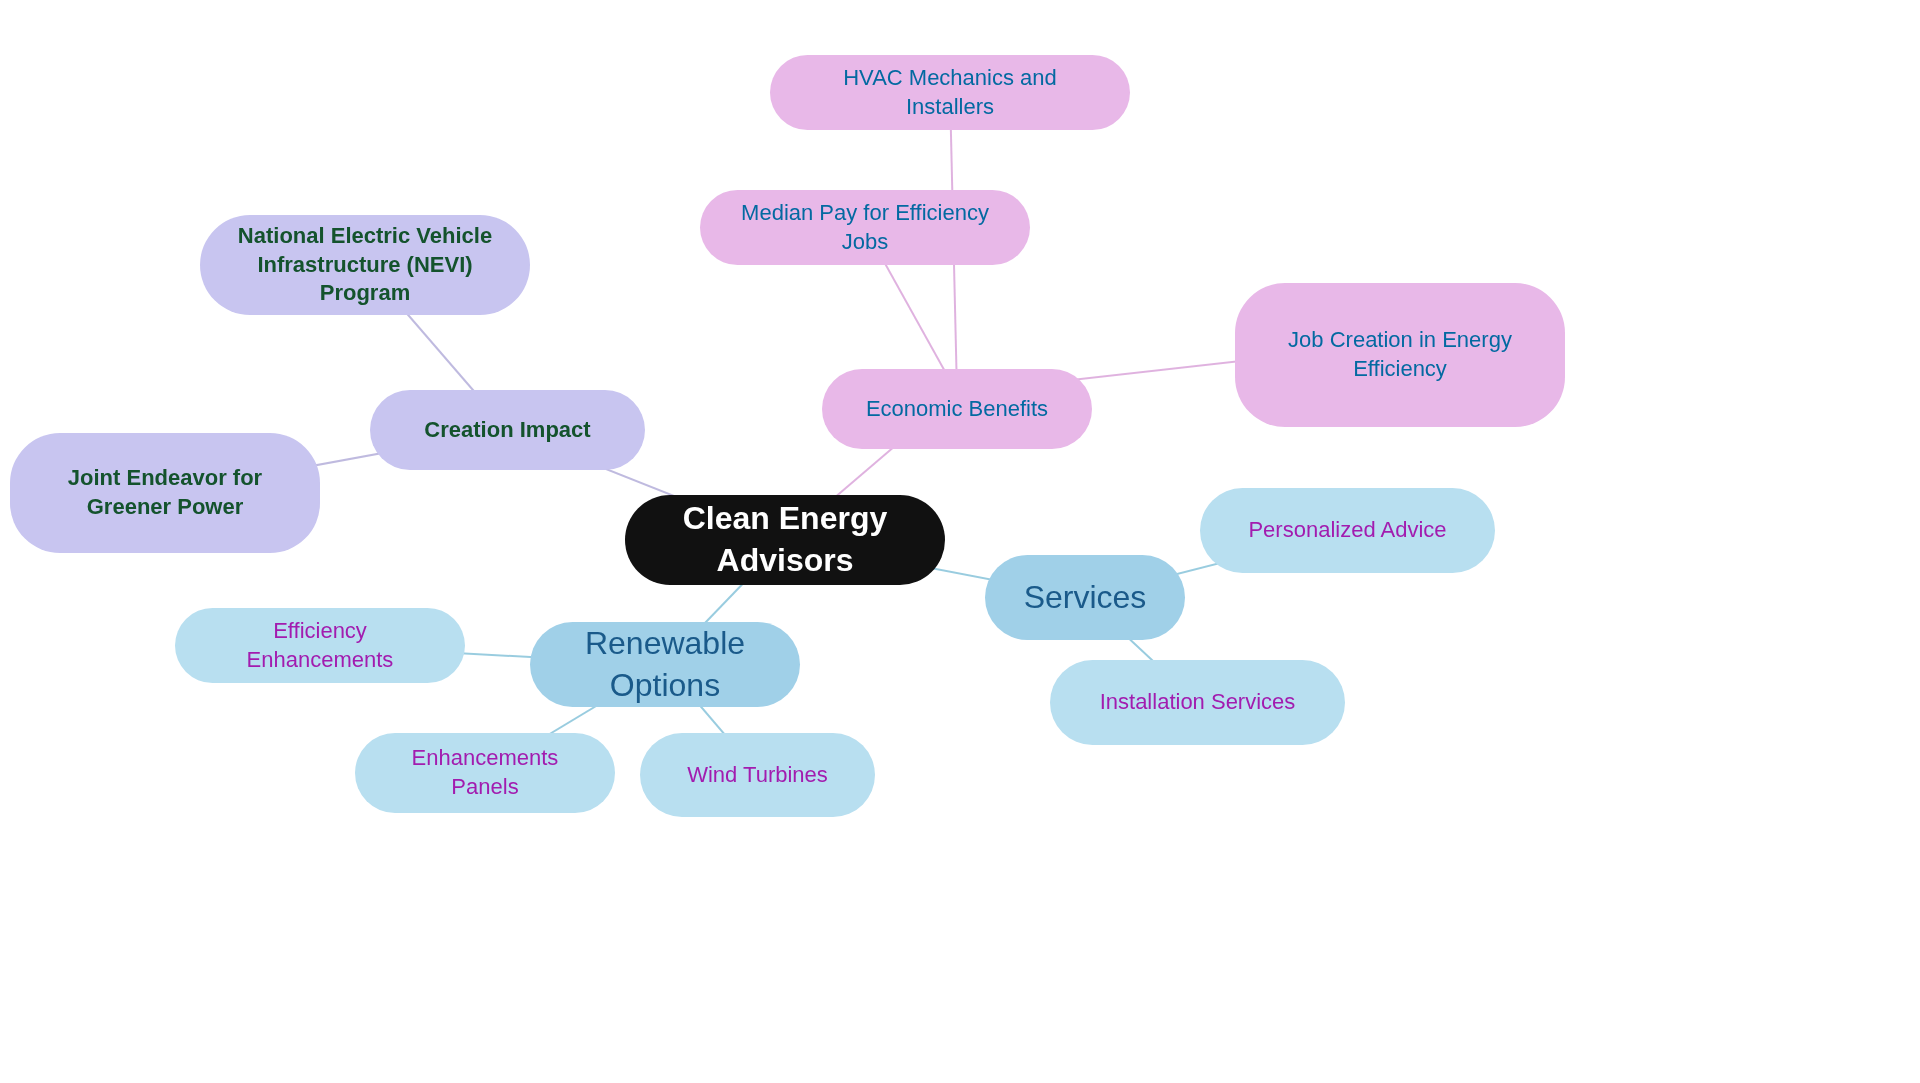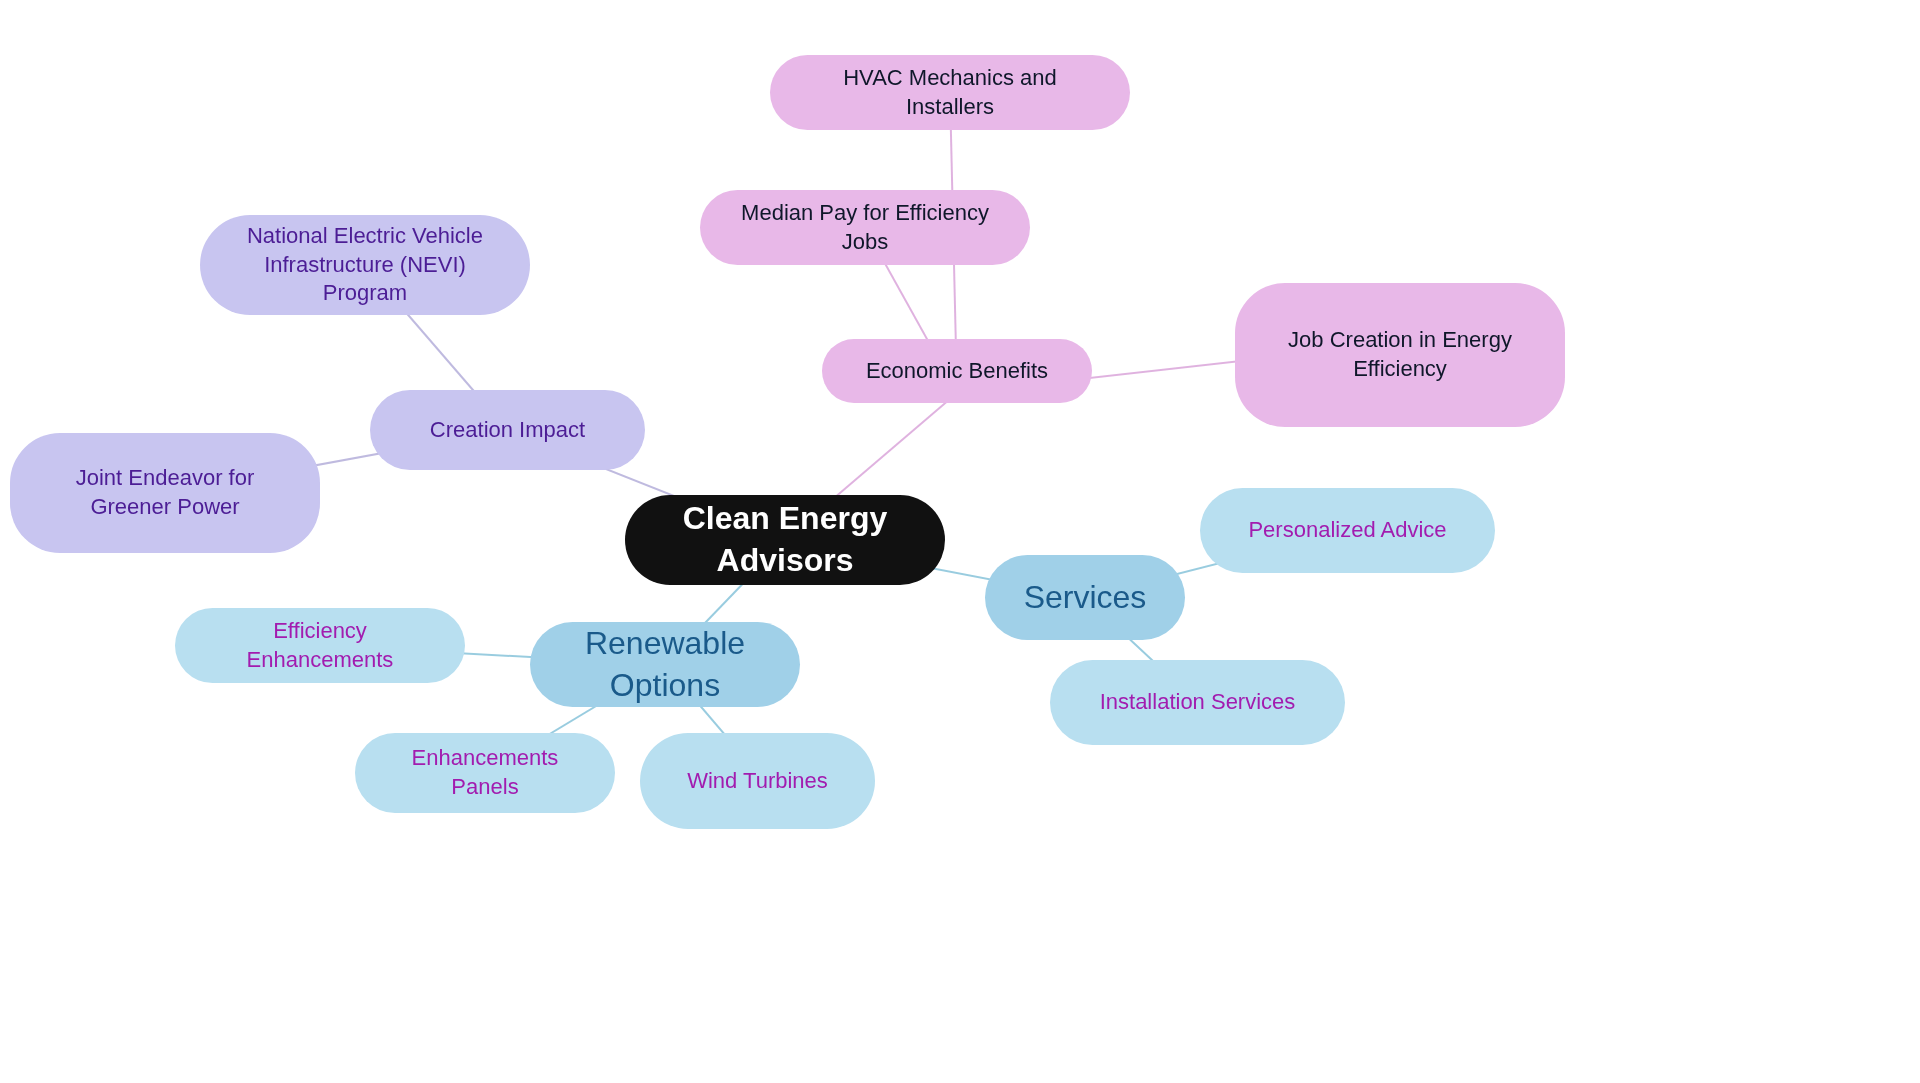--- a/index.html
+++ b/index.html
@@ -39,29 +39,29 @@
       font-size: 32px;
       font-weight: 700;
       width: 320px;
       height: 90px;
       border-radius: 50px;
     }
 
     
     .node-purple-light {
       background: #c8c5f0;
-      color: #4c1d95;
+      color: #14532d;
       font-size: 22px;
-      font-weight: 400;
+      font-weight: 700;
     }
 
     
     .node-pink {
       background: #e8b8e8;
-      color: #0f172a;
+      color: #0369a1;
       font-size: 22px;
       font-weight: 500;
     }
 
     
     .node-blue {
       background: #b8dff0;
       color: #a21caf;
       font-size: 22px;
       font-weight: 500;
@@ -103,21 +103,21 @@
 </div>
 
 <div class="node node-purple-light" style="left: 200px; top: 215px; width: 330px; height: 100px;">
   <span>National Electric Vehicle Infrastructure (NEVI) Program</span>
 </div>
 
 <div class="node node-purple-light" style="left: 10px; top: 433px; width: 310px; height: 120px;">
   <span>Joint Endeavor for Greener Power</span>
 </div>
 
-<div class="node node-pink" style="left: 822px; top: 339px; width: 270px; height: 64px;">
+<div class="node node-pink" style="left: 822px; top: 369px; width: 270px; height: 80px;">
   <span>Economic Benefits</span>
 </div>
 
 <div class="node node-pink" style="left: 770px; top: 55px; width: 360px; height: 75px;">
   <span>HVAC Mechanics and Installers</span>
 </div>
 
 <div class="node node-pink" style="left: 700px; top: 190px; width: 330px; height: 75px;">
   <span>Median Pay for Efficiency Jobs</span>
 </div>
@@ -131,21 +131,21 @@
 </div>
 
 <div class="node node-blue" style="left: 175px; top: 608px; width: 290px; height: 75px;">
   <span>Efficiency Enhancements</span>
 </div>
 
 <div class="node node-blue" style="left: 355px; top: 733px; width: 260px; height: 80px;">
   <span>Enhancements Panels</span>
 </div>
 
-<div class="node node-blue" style="left: 640px; top: 733px; width: 235px; height: 96px;">
+<div class="node node-blue" style="left: 640px; top: 733px; width: 235px; height: 84px;">
   <span>Wind Turbines</span>
 </div>
 
 <div class="node node-blue-medium" style="left: 985px; top: 555px; width: 200px; height: 85px;">
   <span>Services</span>
 </div>
 
 <div class="node node-blue" style="left: 1200px; top: 488px; width: 295px; height: 85px;">
   <span>Personalized Advice</span>
 </div>

